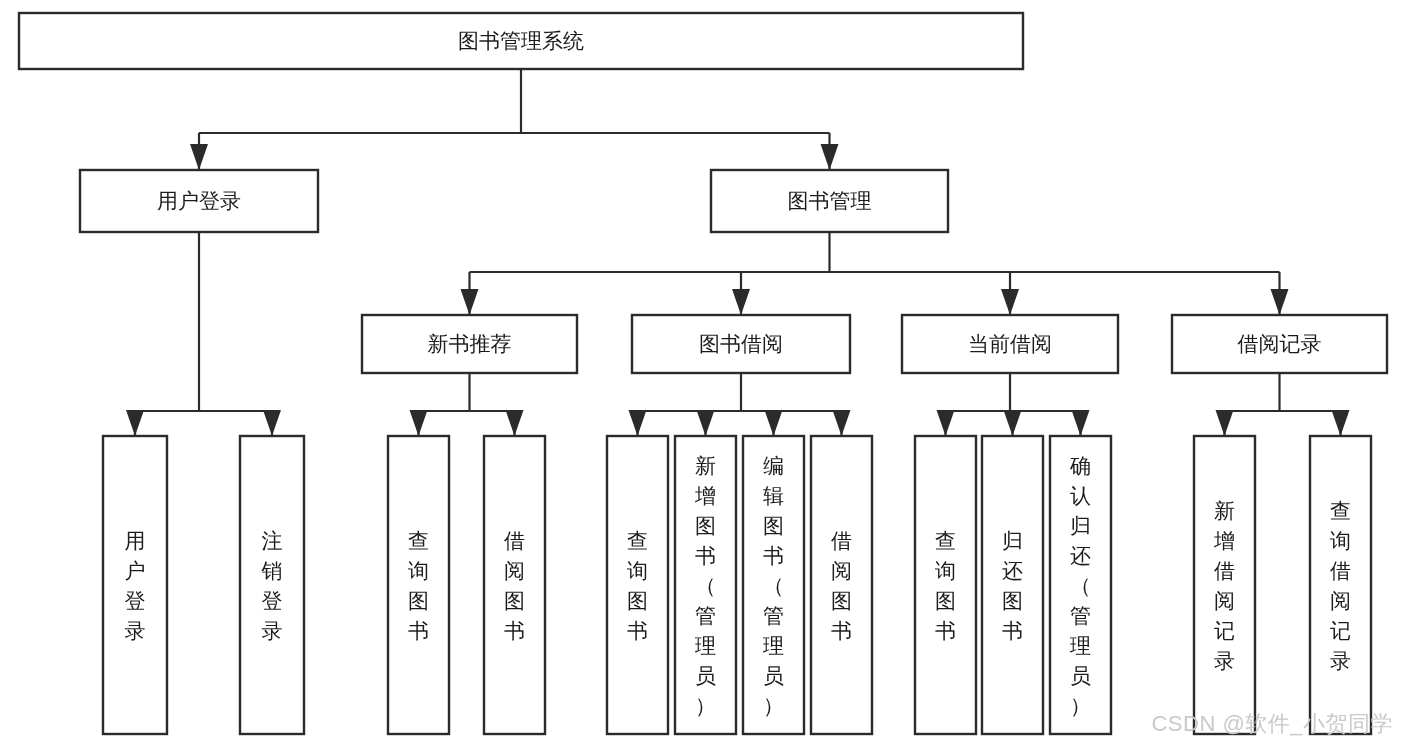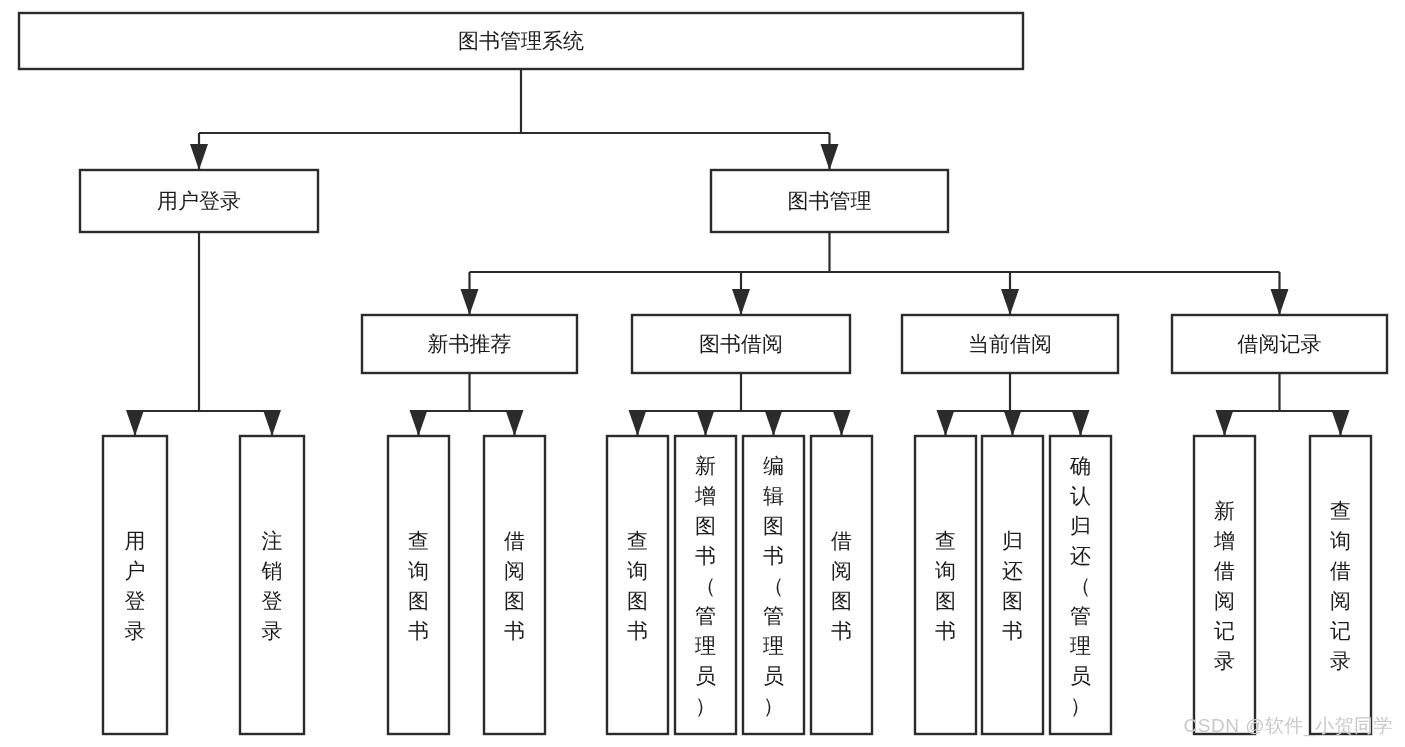--- a/index.html
+++ b/index.html
@@ -54,21 +54,21 @@
     fill: #1c1c1c;
     font-family: "Liberation Sans", "DejaVu Sans", sans-serif;
     font-size: 21px;
     text-anchor: middle;
   }
   .watermark {
     position: absolute;
     right: 12px;
     bottom: 8px;
     font-family: "Liberation Sans", "DejaVu Sans", sans-serif;
-    font-size: 19px;
+    font-size: 22px;
     color: #c9c9c9;
     letter-spacing: 0.5px;
     white-space: nowrap;
     user-select: none;
   }
 </style>
 </head>
 <body>
 
 <div id="diagram-root">

